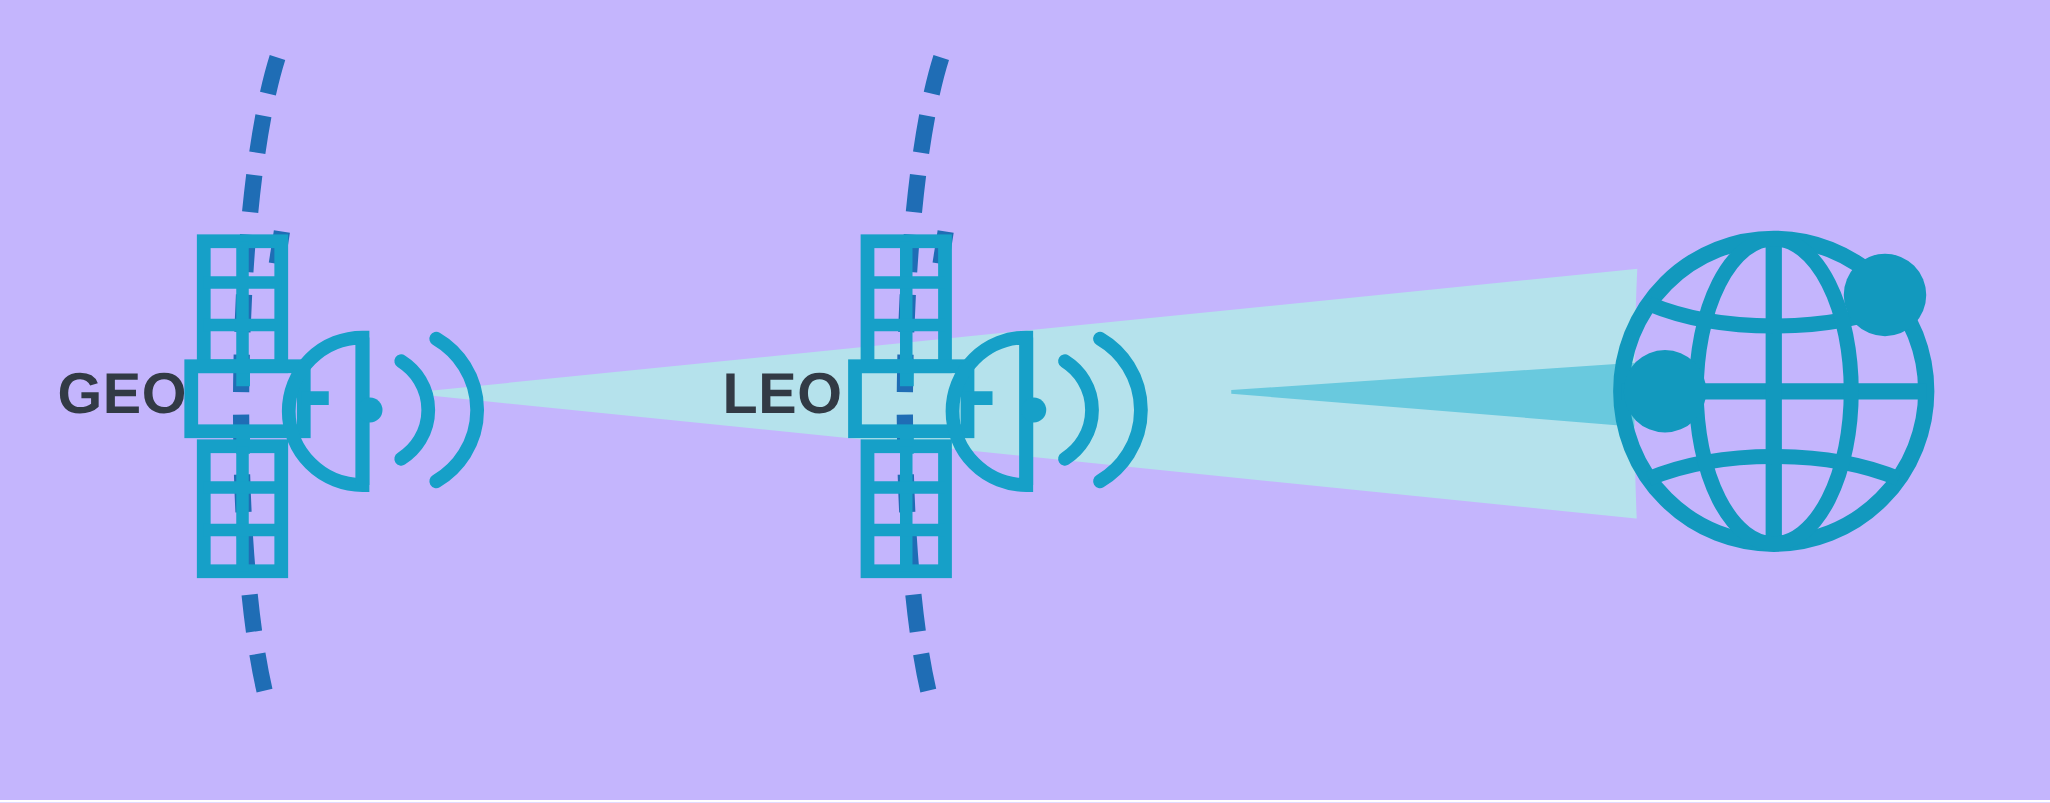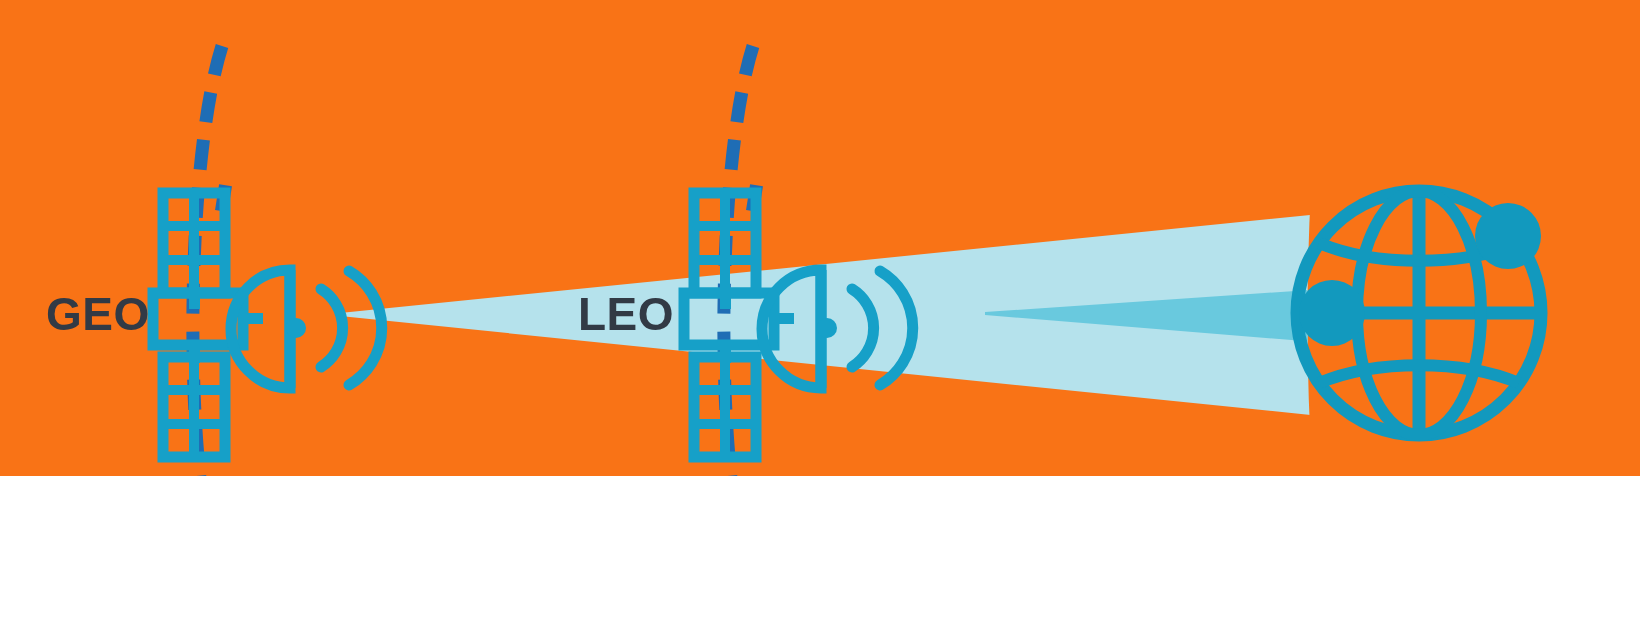--- a/index.html
+++ b/index.html
@@ -7,22 +7,22 @@
     margin: 0;
     padding: 0;
     background: #ffffff;
   }
   body {
     font-family: "Liberation Sans", sans-serif;
   }
   #diagram-root {
     position: relative;
     width: 1640px;
-    height: 476px;
-    background: #f97316;
+    height: 640px;
+    background: #c4b5fd;
     overflow: hidden;
     text-align: right;
   }
   #diagram-svg {
     display: block;
     width: 1640px;
     height: 642px;
   }
   .orbit-label {
     font-family: "Liberation Sans", sans-serif;

